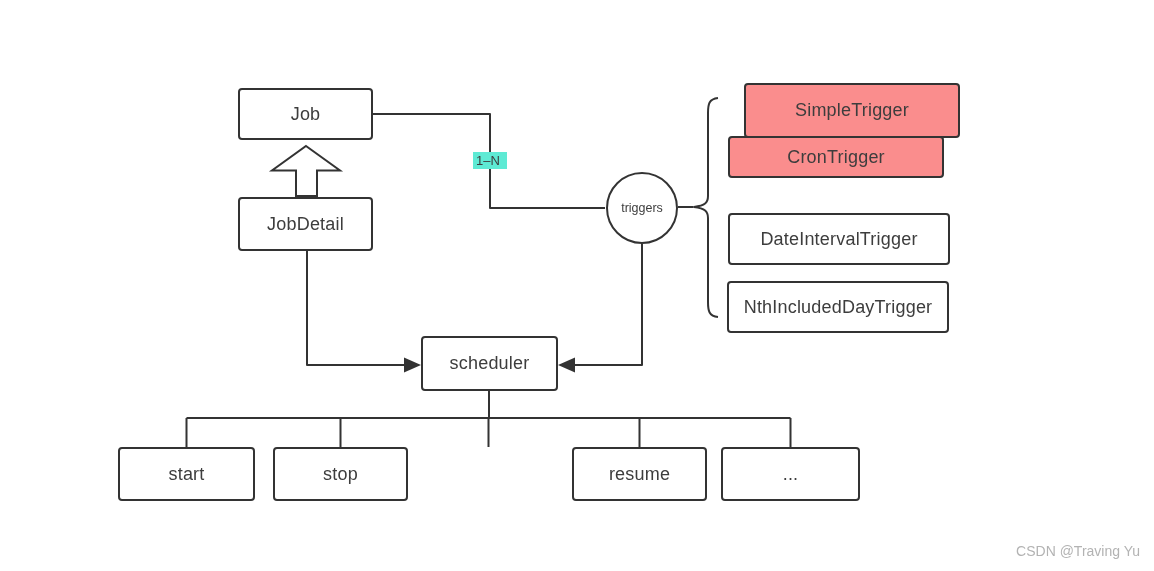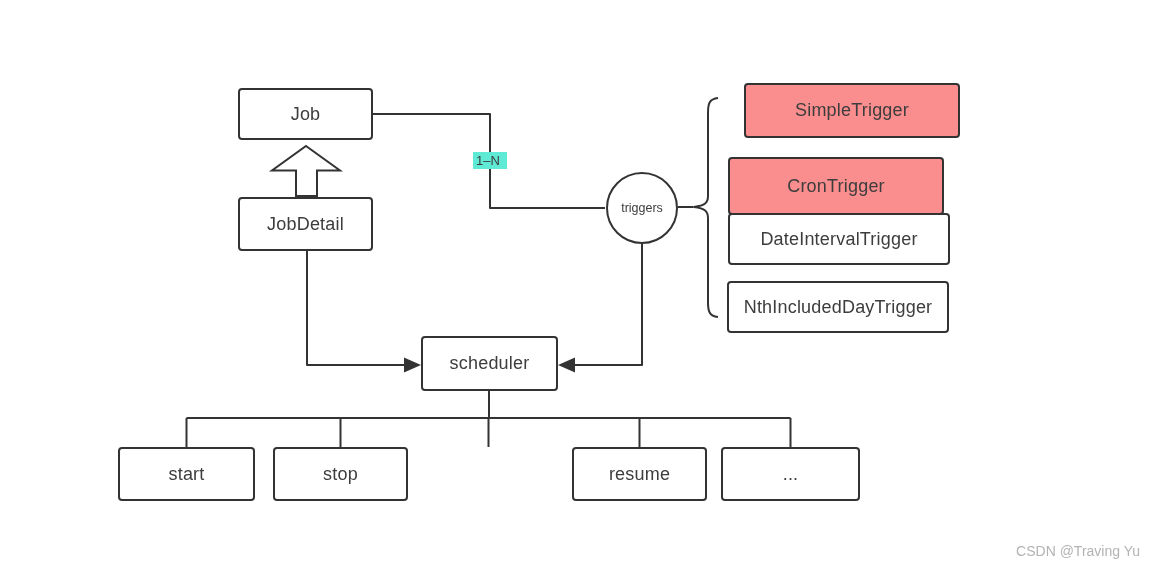--- a/index.html
+++ b/index.html
@@ -112,21 +112,21 @@
   <div class="edge-label" style="left:473px; top:152px; width:34px;">1–N</div>
 
   <div class="circle-node" style="left:606px; top:172px; width:72px; height:72px;">
     <span>triggers</span>
   </div>
 
   <div class="node pink" style="left:728px; top:83px; width:216px; height:55px;margin-left:16px;">
     <span>SimpleTrigger</span>
   </div>
 
-  <div class="node pink" style="left:728px; top:157px; width:216px; height:58px;text-align:center;">
+  <div class="node pink" style="left:728px; top:136px; width:216px; height:42px;text-align:center;">
     <span>CronTrigger</span>
   </div>
 
   <div class="node" style="left:728px; top:213px; width:222px; height:52px;">
     <span>DateIntervalTrigger</span>
   </div>
 
   <div class="node" style="left:727px; top:281px; width:222px; height:52px;">
     <span>NthIncludedDayTrigger</span>
   </div>

